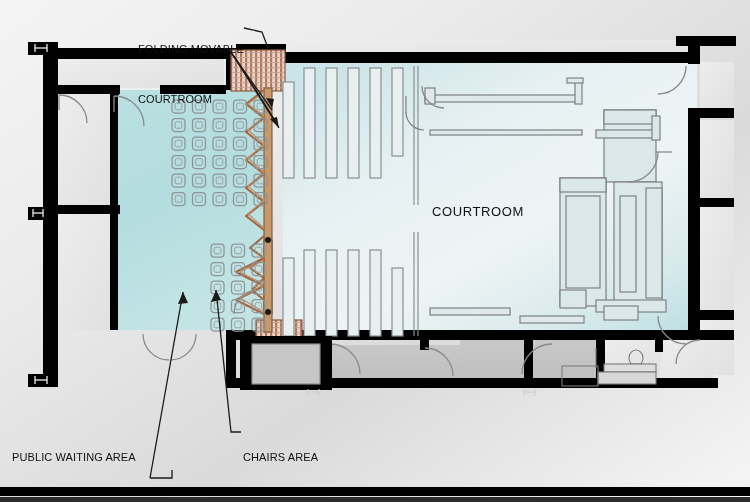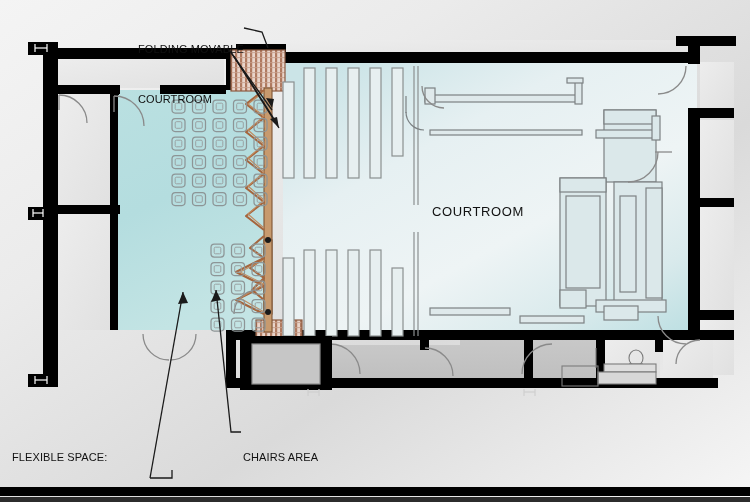--- a/index.html
+++ b/index.html
@@ -428,21 +428,20 @@
     </g>
 
   </svg>
 
   <div class="anno" id="label-folding">
     <span class="anno-line">FOLDING MOVABLE</span>
     <span class="anno-line">COURTROOM</span>
   </div>
 
   <div class="anno" id="label-flexible">
-    <span class="anno-line">FLEXIBLE SPACE:</span>
     <span class="anno-line">PUBLIC WAITING AREA</span>
     
     
   </div>
 
   <div class="anno" id="label-chairs">
     <span class="anno-line">CHAIRS AREA</span>
     <span class="anno-line">WHEN FOLDING</span>
     
     

